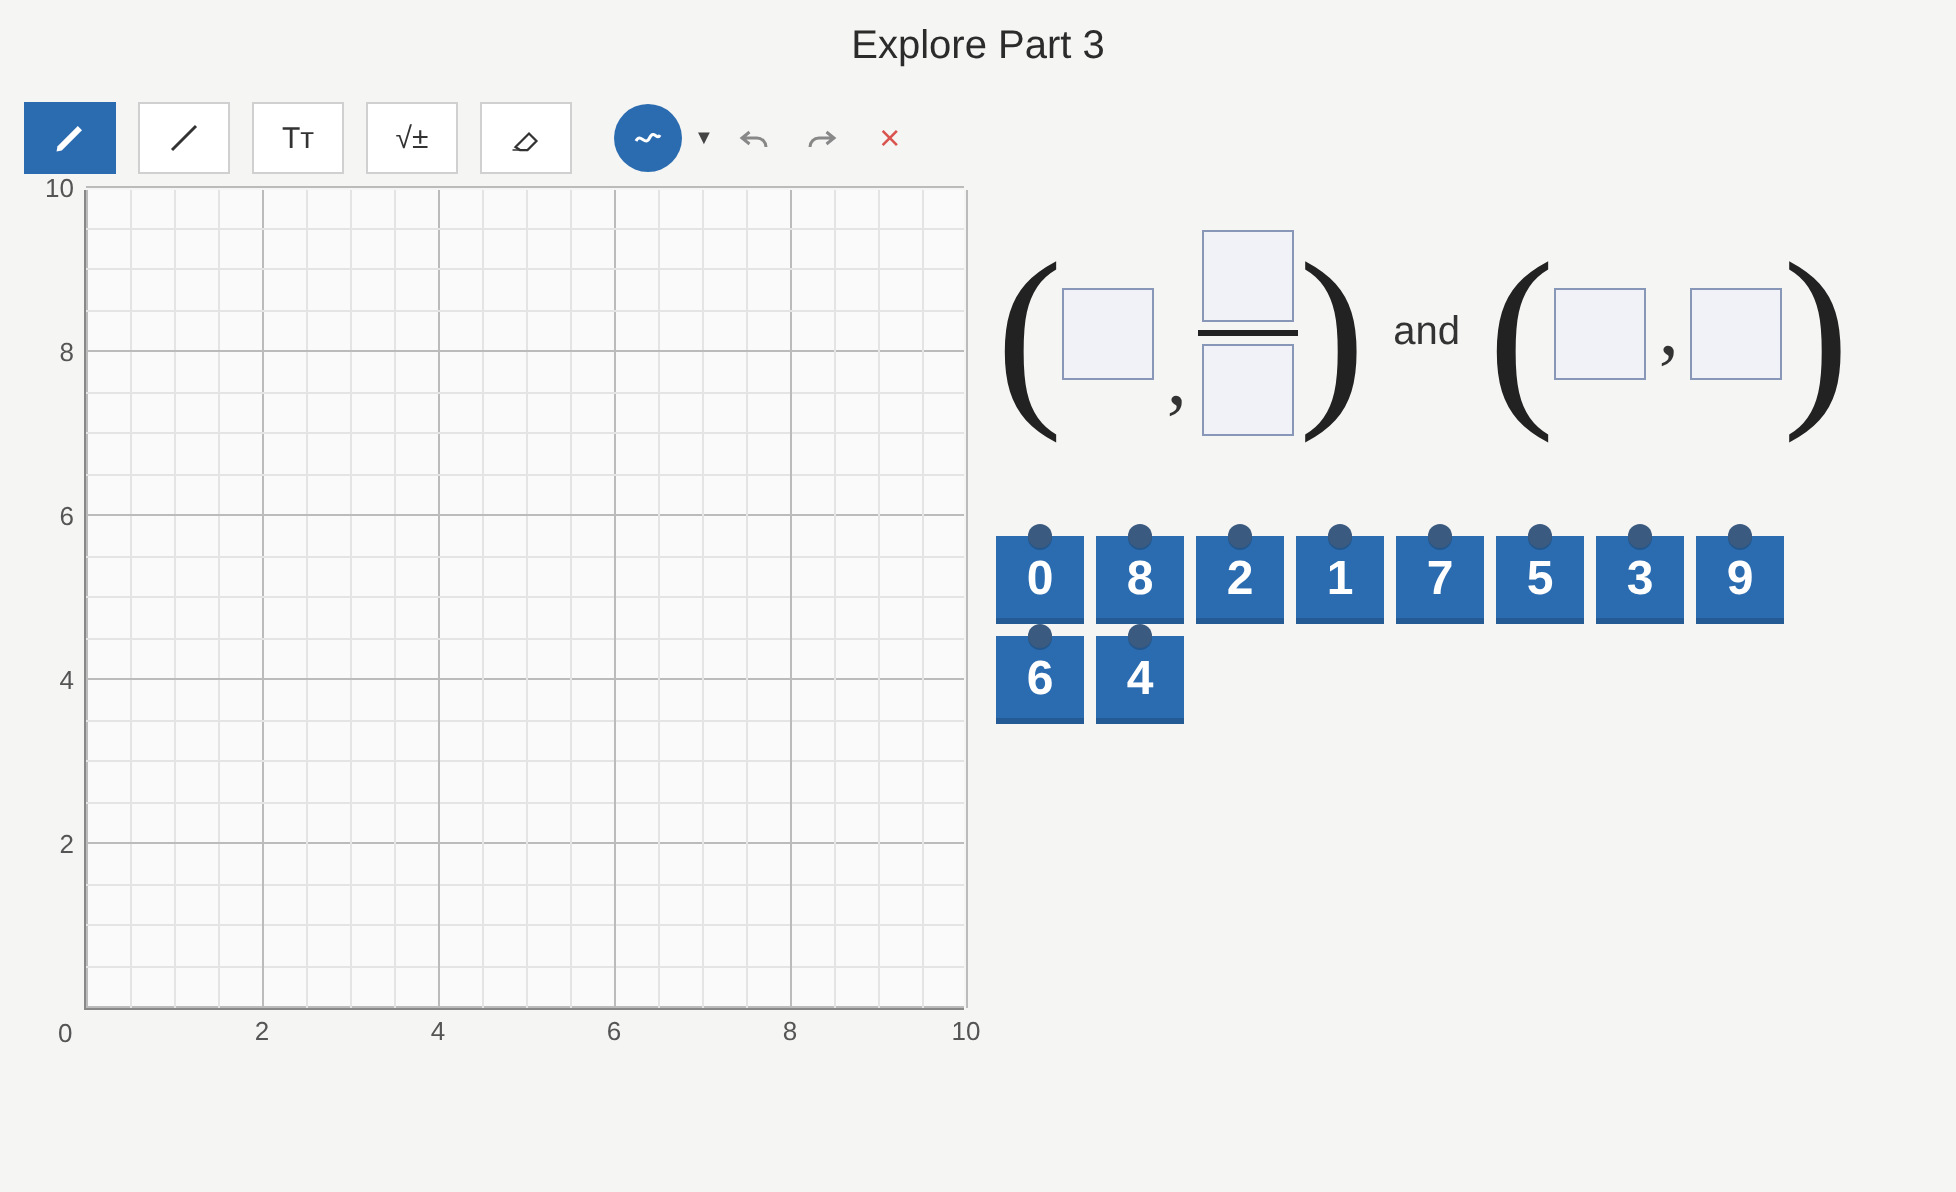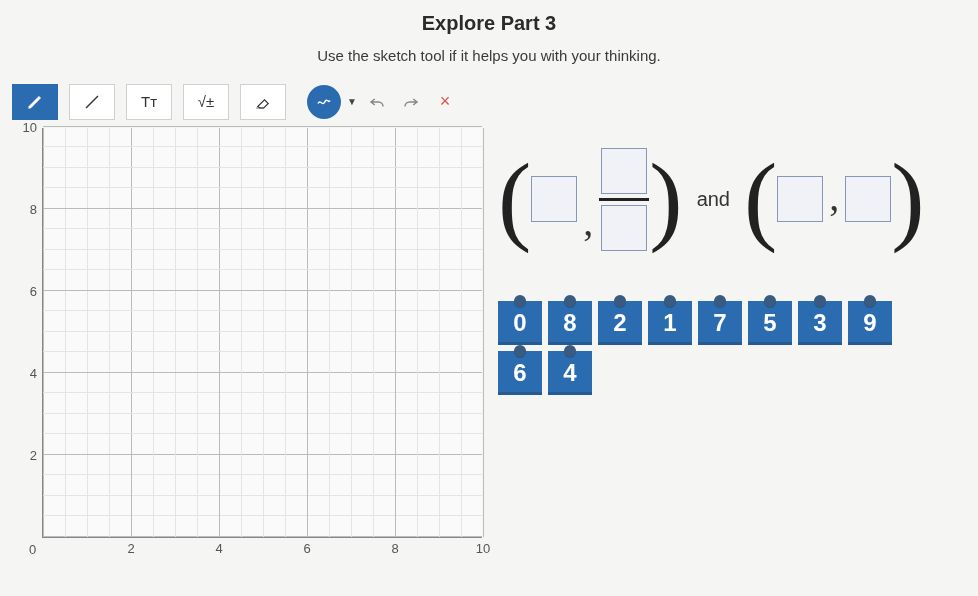--- a/index.html
+++ b/index.html
@@ -5,21 +5,21 @@
   * { box-sizing: border-box; margin: 0; padding: 0; }
   body {
     font-family: -apple-system, BlinkMacSystemFont, "Segoe UI", Arial, sans-serif;
     background: #f5f5f3;
     width: 978px;
     height: 596px;
     overflow: hidden;
     color: #333;
   }
   .header { text-align: center; padding: 12px 0 6px; }
-  .title { font-size: 20px; font-weight: 700; color: #2b2b2b; margin-bottom: 10px; }
+  .title { font-size: 20px; font-weight: 400; color: #2b2b2b; }
   .instr { font-size: 15px; color: #3a3a3a; line-height: 1.5; }
 
   .toolbar {
     display: flex; align-items: center; gap: 12px;
     margin: 10px 0 8px 12px;
   }
   .tool {
     width: 46px; height: 36px;
     border: 1px solid #d0d0d0;
     background: #fff;
@@ -79,21 +79,20 @@
     content:""; position:absolute; top:-6px; left:50%; transform:translateX(-50%);
     width:12px; height:12px; border-radius:50%; background:#3a5a80;
     box-shadow:0 1px 0 rgba(0,0,0,.2);
   }
 </style>
 </head>
 <body>
 
 <div class="header">
   <div class="title">Explore Part 3</div>
-  <div class="instr">Use the sketch tool if it helps you with your thinking.</div>
 </div>
 
 <div class="toolbar">
   <div class="tool active">
     <svg viewBox="0 0 24 24">
         <path fill="#fff" d="M3 21l3.5-.7L20 6.8 17.2 4 3.7 17.5 3 21z"></path>
       </svg>
   </div>
   <div class="tool">
     <svg viewBox="0 0 24 24">

